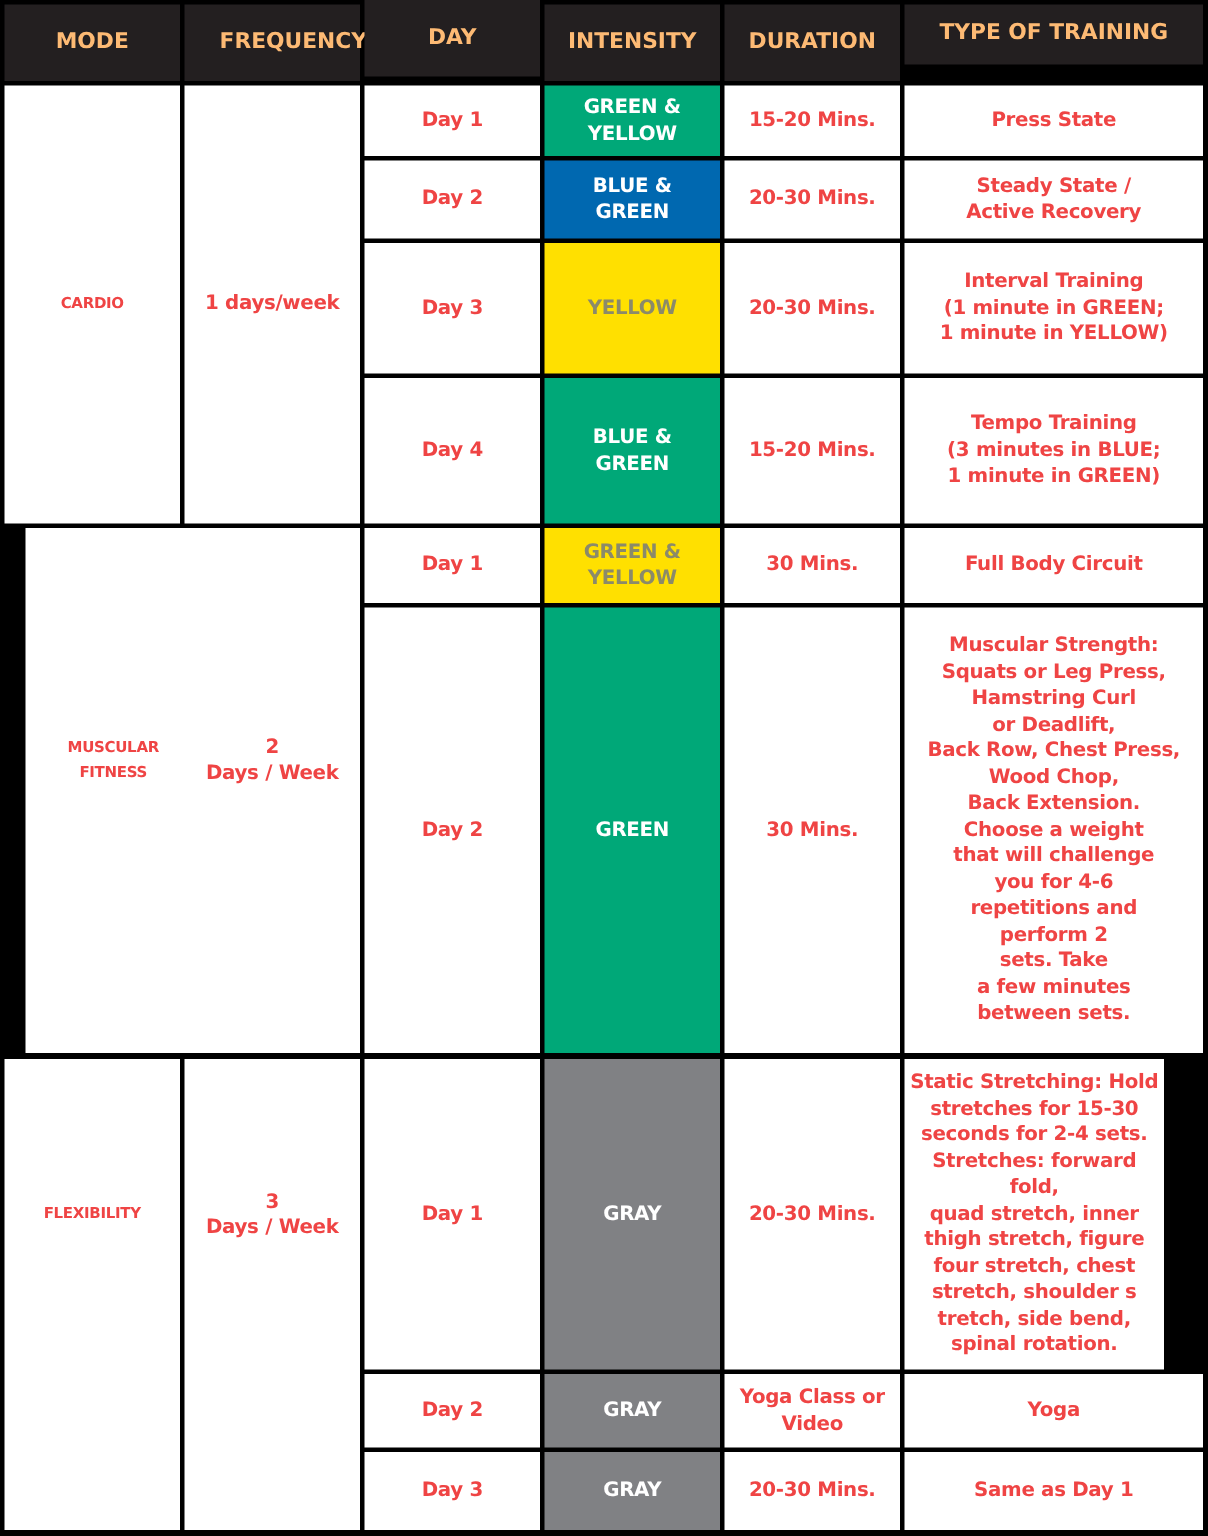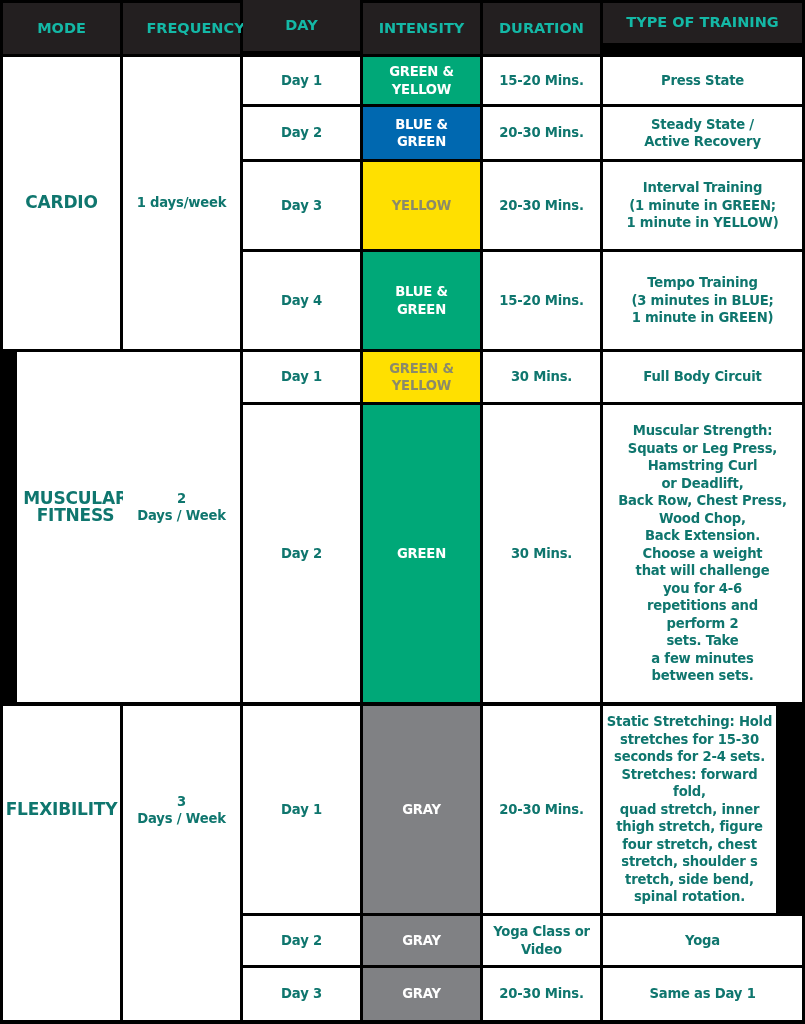--- a/index.html
+++ b/index.html
@@ -1,25 +1,25 @@
 <!DOCTYPE html>
 <html><head>
 <meta charset="utf-8">
 <style>
   html, body { margin: 0; padding: 0; background: #000; }
   body { width: 805px; height: 1024px; position: relative; overflow: hidden;
          font-family: "DejaVu Sans", "Liberation Sans", sans-serif; }
   .cell { position: absolute; box-sizing: border-box; display: flex;
           align-items: center; justify-content: center; text-align: center;
-          font-weight: bold; font-size: 13.2px; line-height: 17.5px; color: #0f766e;
+          font-weight: bold; font-size: 13.2px; line-height: 17.5px; color: #ef4444;
           background: #fff; white-space: pre-line; letter-spacing: -0.2px; }
-  .hdr { background: #231f20; color: #14b8a6; font-size: 14.5px; letter-spacing: 0; }
+  .hdr { background: #231f20; color: #fdba74; font-size: 14.5px; letter-spacing: 0; }
   .int { color: #fff; }
   .int.yellow { color: #8b8a6a; }
-  .mode { font-size: 17px; }
+  .mode { font-size: 10px; }
 </style>
 </head>
 <body>
 
 <div class="cell hdr" style="left:3px;top:3px;width:117px;height:51px;">MODE</div>
 <div class="cell hdr" style="left:123px;top:3px;width:117px;height:51px;padding-left:28px;">FREQUENCY</div>
 <div class="cell hdr" style="left:243px;top:0;width:117px;height:51px;">DAY</div>
 <div class="cell hdr" style="left:363px;top:3px;width:117px;height:51px;">INTENSITY</div>
 <div class="cell hdr" style="left:483px;top:3px;width:117px;height:51px;">DURATION</div>
 <div class="cell hdr" style="left:603px;top:3px;width:199px;height:40px;">TYPE OF TRAINING</div>

